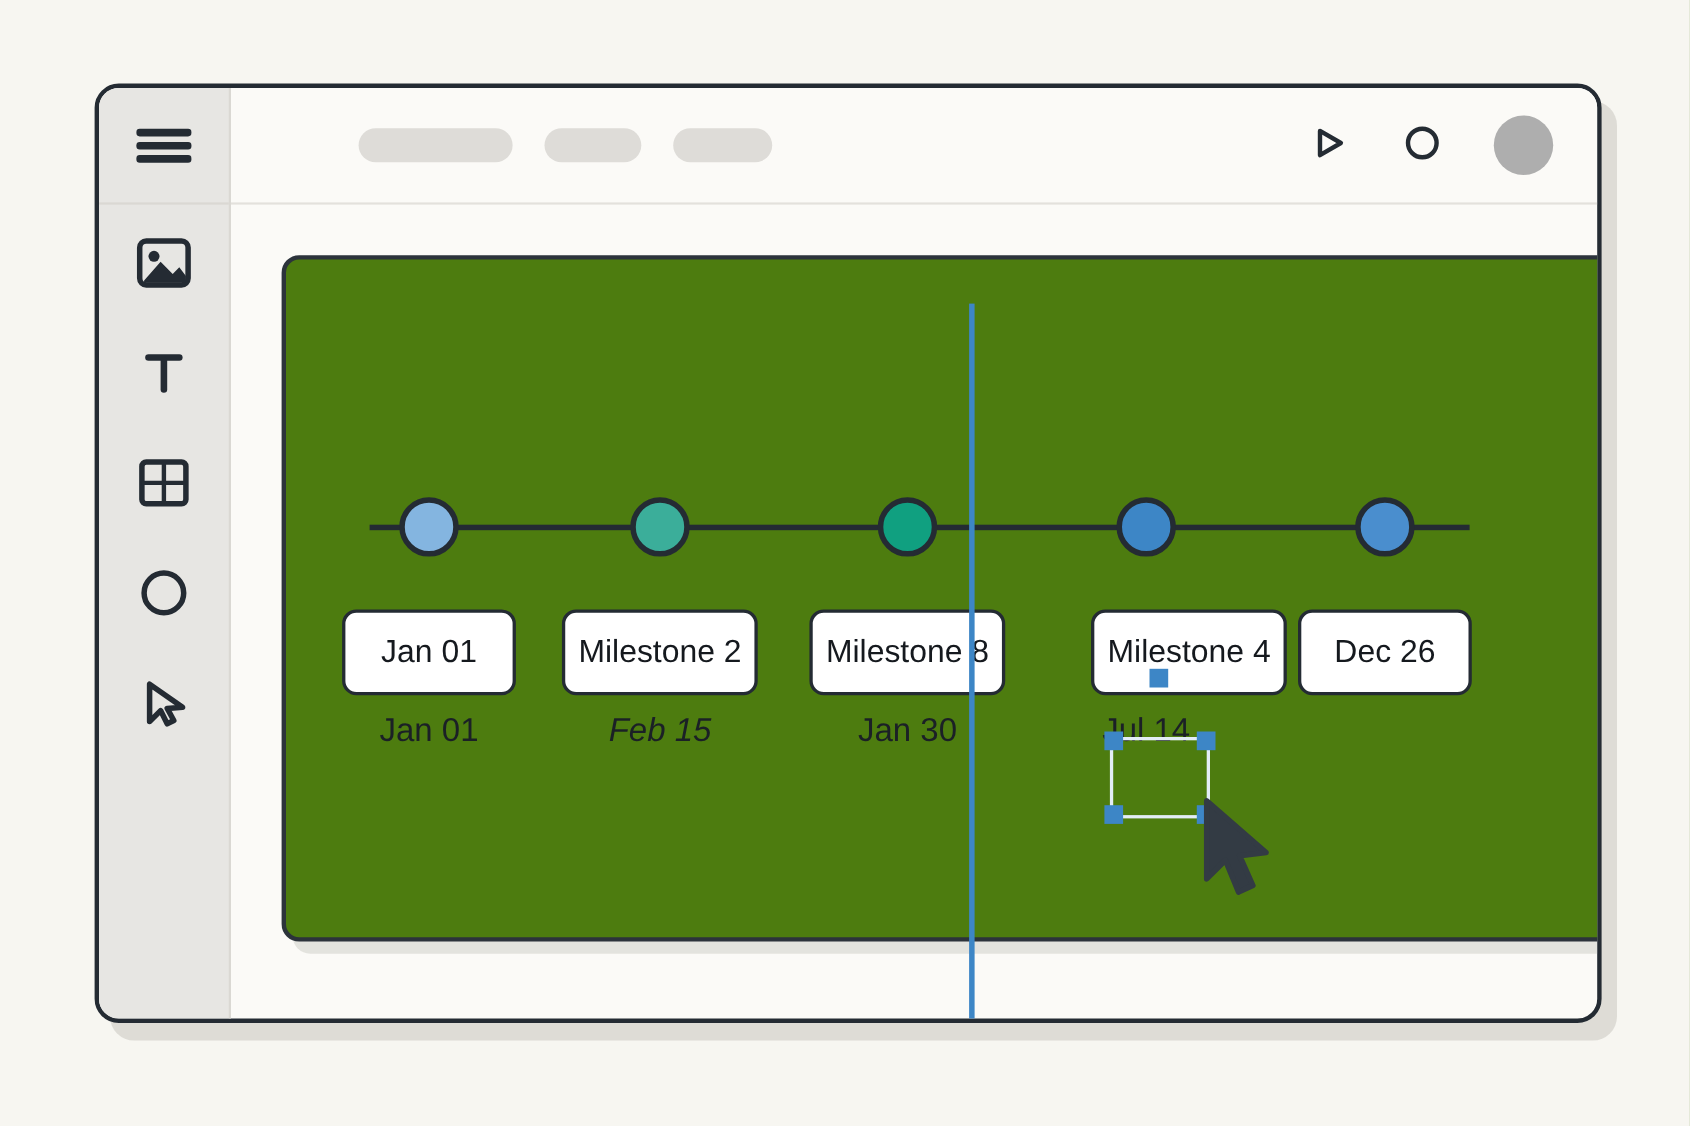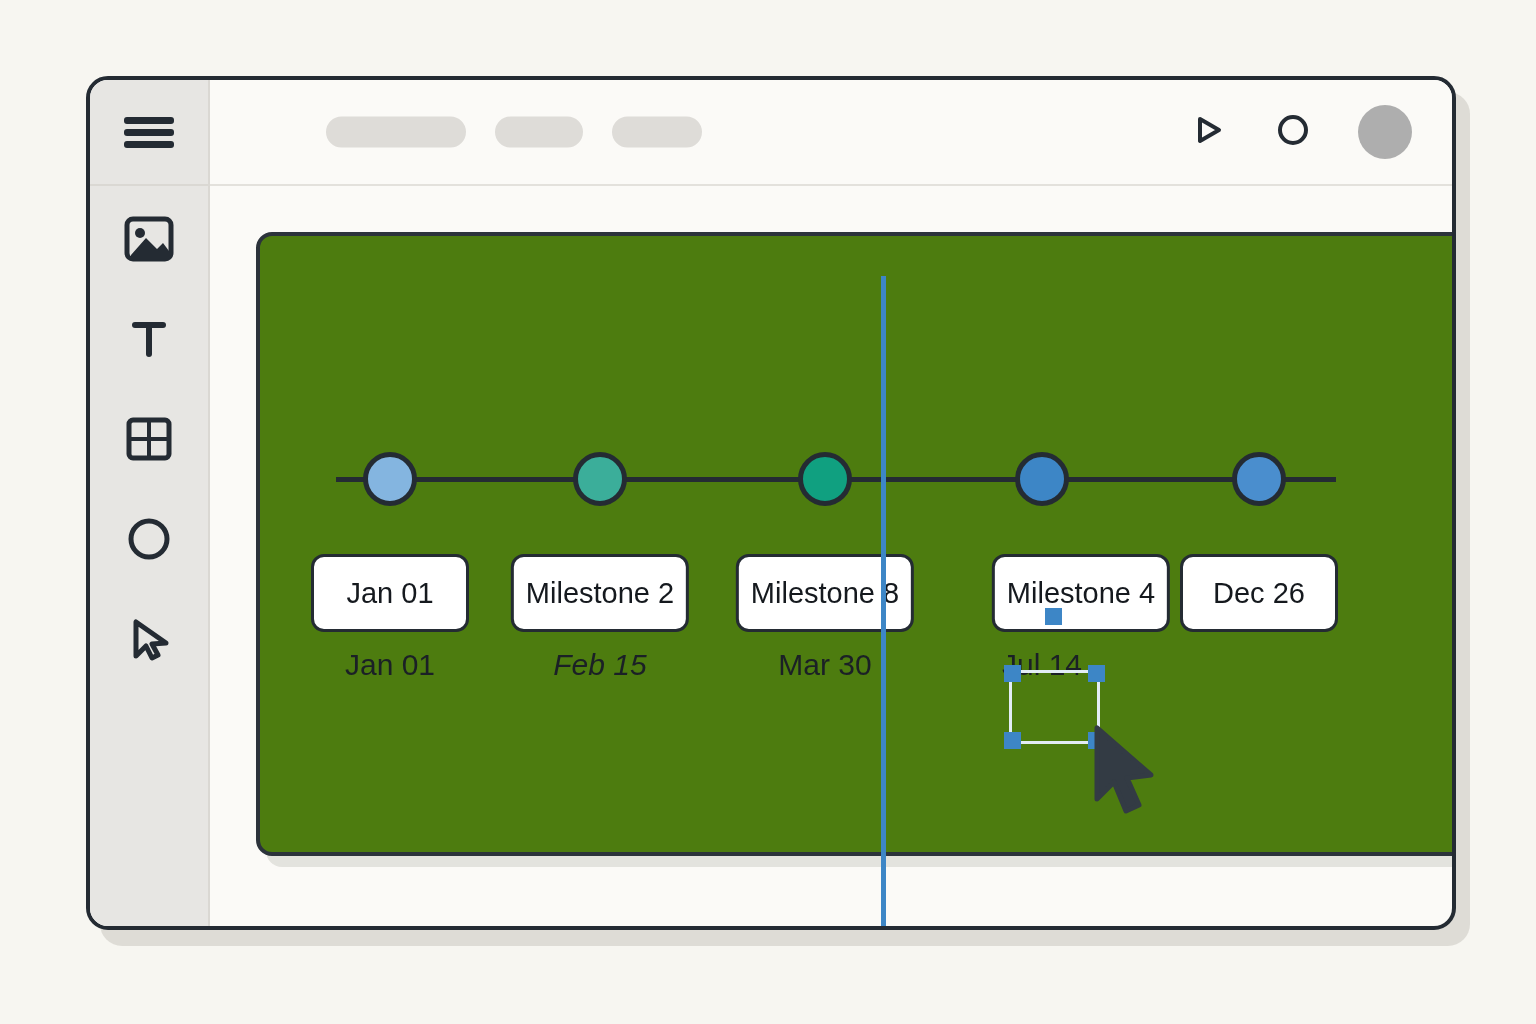--- a/index.html
+++ b/index.html
@@ -331,21 +331,21 @@
 
       <div id="timeline-layer">
           <div class="node" style="left: 130px; background: rgb(132, 181, 224);"></div>
           <div class="label-box" style="left: 130px;">Jan 01</div>
           <div class="date-label" style="left: 130px;">Jan 01</div>
           <div class="node" style="left: 340px; background: rgb(59, 174, 154);"></div>
           <div class="label-box" style="left: 340px;">Milestone 2</div>
           <div class="date-label" style="left: 340px; font-style: italic;">Feb 15</div>
           <div class="node" style="left: 565px; background: rgb(16, 160, 128);"></div>
           <div class="label-box" style="left: 565px;">Milestone 8</div>
-          <div class="date-label" style="left: 565px;">Mar 30</div>
+          <div class="date-label" style="left: 565px;">Jan 30</div>
           <div class="node" style="left: 782px; background: rgb(61, 134, 198);"></div>
           <div class="label-box" style="left: 782px; margin-left: 39px;">Milestone 4</div>
           <div class="date-label" style="left: 782px;">Jul 14</div>
           <div class="node" style="left: 999px; background: rgb(74, 142, 206);"></div>
           <div class="label-box" style="left: 999px;">Dec 26</div>
         </div>
 
       <div id="selection-box">
         <div class="handle" style="left:-8px;  top:-8px;"></div>
         <div class="handle" style="right:-8px; top:-8px;"></div>

